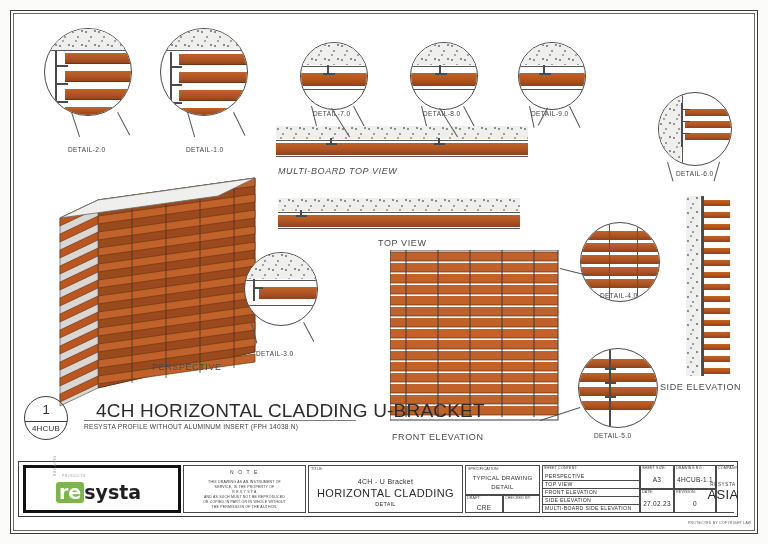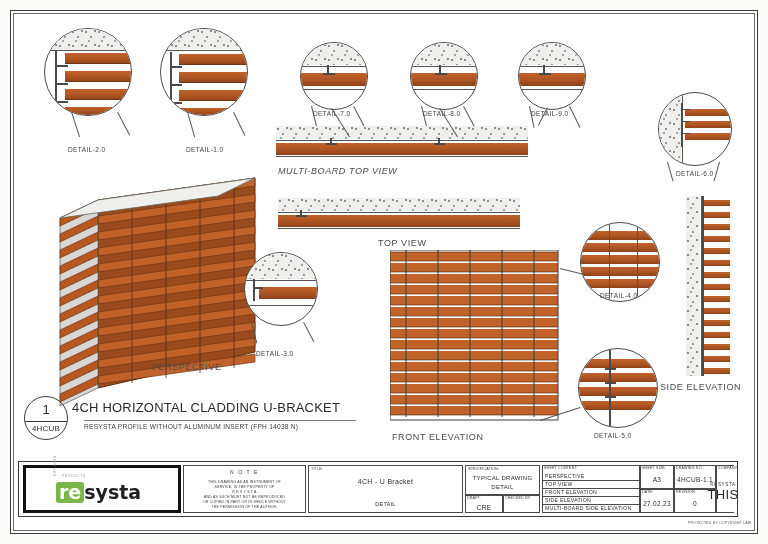--- a/index.html
+++ b/index.html
@@ -336,21 +336,21 @@
     <div class="plank" style="left:704px;top:344px;width:26px;height:6px;"></div>
     <div class="plank" style="left:704px;top:356px;width:26px;height:6px;"></div>
     <div class="plank" style="left:704px;top:368px;width:26px;height:6px;"></div>
     <div class="lbl viewlbl" style="left:660px;top:382px;">SIDE ELEVATION</div>
   </div>
 
   <div class="bignum" style="left:24px;top:396px;">
     <span>1</span>
     <span class="sub">4HCUB</span>
   </div>
-  <div class="lbl" style="left:72px;top:400px;font-size:13px;letter-spacing:.2px;color:#2b2b2b;">4CH HORIZONTAL CLADDING U-BRACKET</div>
+  <div class="lbl" style="left:96px;top:400px;font-size:19px;letter-spacing:.2px;color:#2b2b2b;">4CH HORIZONTAL CLADDING U-BRACKET</div>
   <div style="position:absolute;left:84px;top:420px;width:272px;height:1px;background:#7c7c7c;"></div>
   <div class="lbl" style="left:84px;top:423px;font-size:6.6px;letter-spacing:.25px;color:#3c3c3c;">RESYSTA PROFILE WITHOUT ALUMINUM INSERT (FPH 14038 N)</div>
 
   <div class="tb" style="left:18px;top:461px;width:720px;height:56px;"></div>
 
   <div class="logobox" style="left:23px;top:465px;width:158px;height:48px;">
     <div style="position:absolute;left:30px;top:14px;">
       <span class="logo-bp" style="position:absolute;left:-3px;top:-6px;transform:rotate(-90deg);transform-origin:left top;">BUILDING</span>
       <span class="logo-bp" style="position:absolute;left:6px;top:-8px;">PRODUCTS</span>
       <span class="logo-re" style="font-size:19px;line-height:21px;">re</span><span class="logo-word" style="font-size:19px;line-height:21px;">systa</span>
@@ -362,20 +362,21 @@
   <div class="note-t" style="left:183px;top:480px;width:123px;">THIS   DRAWING   AS   AN   INSTRUMENT   OF</div>
   <div class="note-t" style="left:183px;top:485px;width:123px;">SERVICE, IS THE PROPERTY OF</div>
   <div class="note-t" style="left:183px;top:490px;width:123px;">R  E  S  Y  S  T  A</div>
   <div class="note-t" style="left:183px;top:495px;width:123px;">AND AS SUCH MUST NOT BE REPRODUCED</div>
   <div class="note-t" style="left:183px;top:500px;width:123px;">OR COPIED IN PART OR IN WHOLE WITHOUT</div>
   <div class="note-t" style="left:183px;top:505px;width:123px;">THE PERMISSION OF THE AUTHOR.</div>
 
   <div class="tbcell" style="left:308px;top:465px;width:155px;height:48px;"></div>
   <div class="tbkey" style="left:311px;top:467px;">TITLE:</div>
   <div class="tbval c" style="left:308px;top:478px;width:155px;font-size:7px;">4CH - U Bracket</div>
+  <div class="tbval c" style="left:308px;top:487px;width:155px;font-size:11px;letter-spacing:.4px;color:#2b2b2b;">HORIZONTAL CLADDING</div>
   <div class="tbval c" style="left:308px;top:501px;width:155px;font-size:5.4px;">DETAIL</div>
 
   <div class="tbcell" style="left:465px;top:465px;width:75px;height:30px;"></div>
   <div class="tbkey" style="left:468px;top:467px;">SPECIFICATION:</div>
   <div class="tbval c" style="left:465px;top:475px;width:75px;font-size:6px;">TYPICAL DRAWING</div>
   <div class="tbval c" style="left:465px;top:484px;width:75px;font-size:6px;">DETAIL</div>
 
   <div class="tbcell" style="left:465px;top:495px;width:38px;height:18px;"></div>
   <div class="tbkey" style="left:467px;top:496px;">DRAFT:</div>
   <div class="tbval c" style="left:465px;top:504px;width:38px;">CRE</div>
@@ -408,18 +409,18 @@
   <div class="tbval c" style="left:640px;top:500px;width:34px;">27.02.23</div>
 
   <div class="tbcell" style="left:674px;top:489px;width:42px;height:24px;"></div>
   <div class="tbkey" style="left:676px;top:490px;">REVISION:</div>
   <div class="tbval c" style="left:674px;top:500px;width:42px;">0</div>
 
   <div class="tbcell" style="left:716px;top:465px;width:18px;height:48px;border-right:none;"></div>
   <div class="tbkey" style="left:718px;top:466px;">COMPANY:</div>
   <div class="asia" style="left:700px;top:482px;width:46px;">
     <div class="a1">RESYSTA</div>
-    <div class="a2">THIS</div>
+    <div class="a2">ASIA</div>
   </div>
 
   <div class="copyr" style="left:688px;top:521px;">PROTECTED BY COPYRIGHT LAW</div>
 
 </div>
 
 </body></html>

